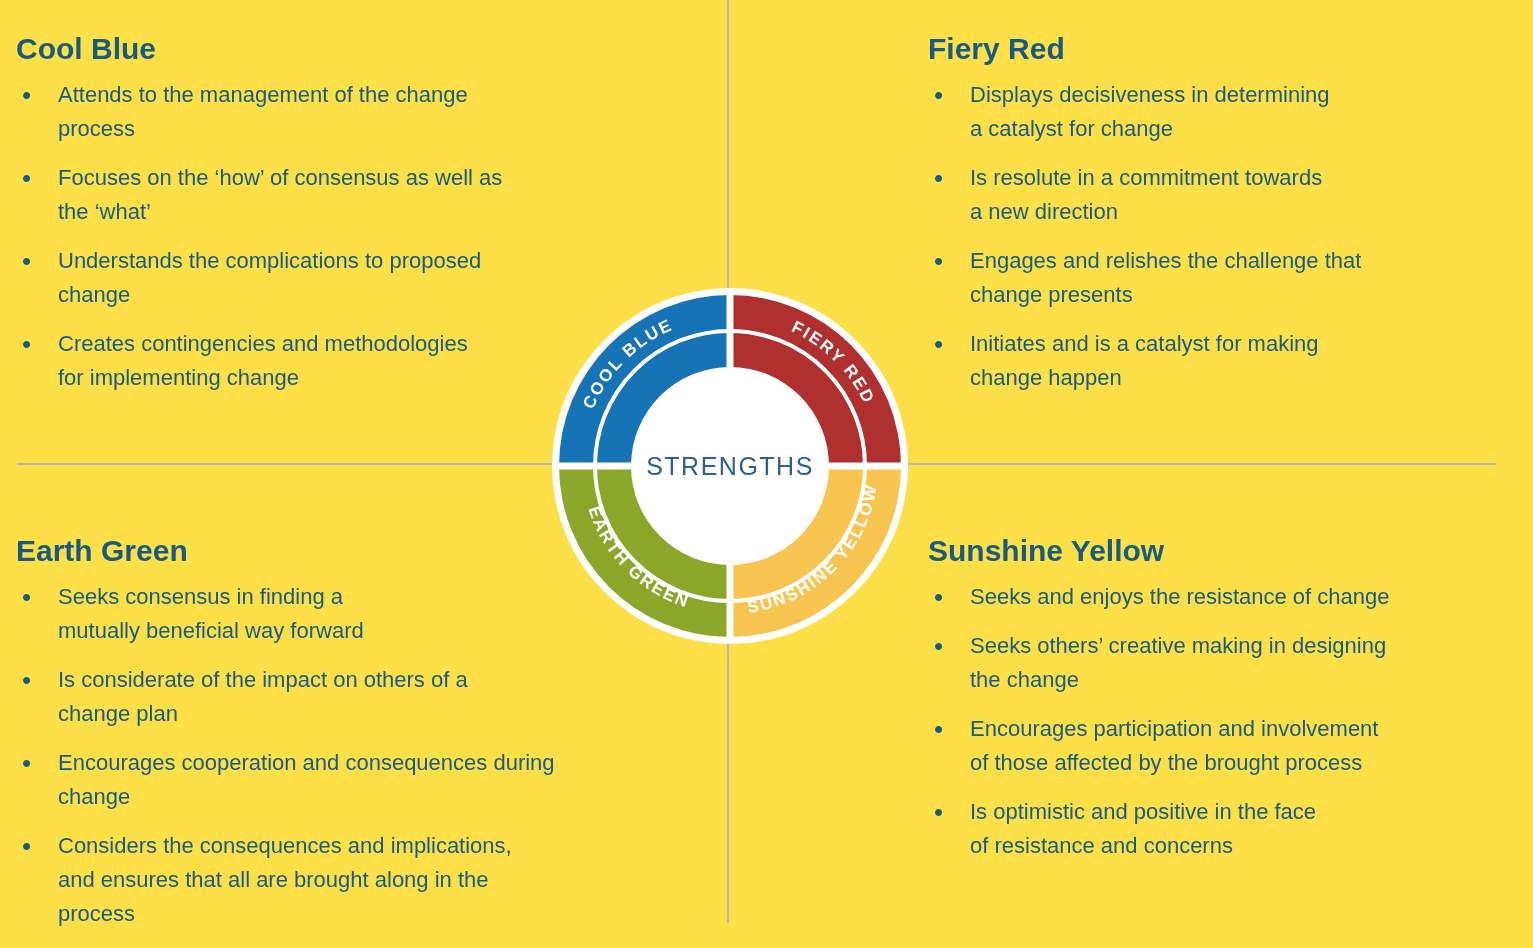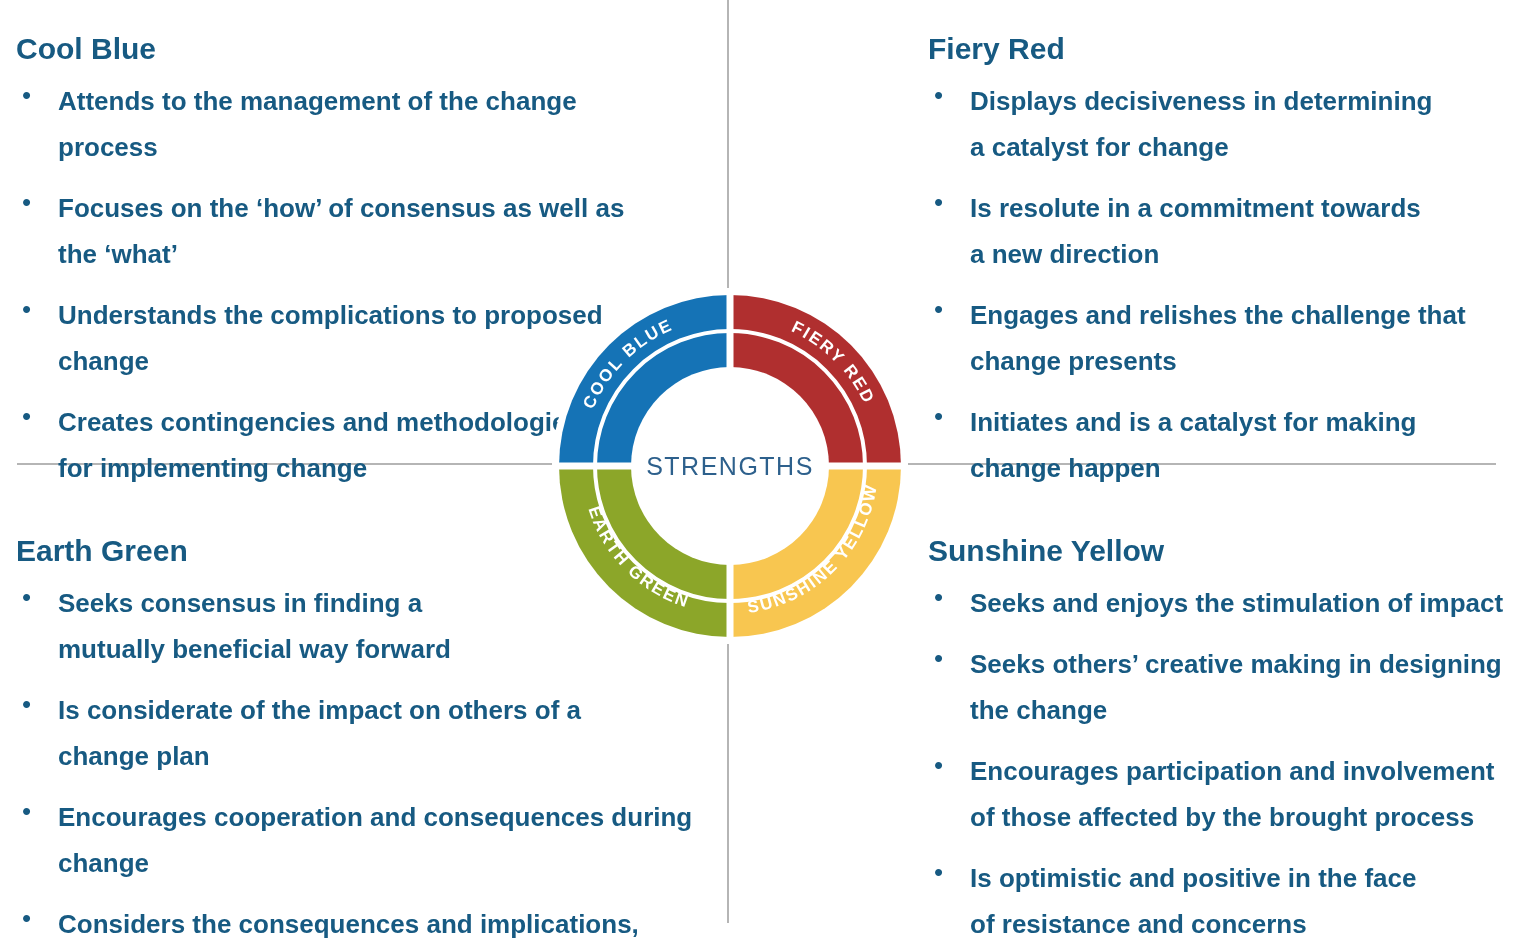--- a/index.html
+++ b/index.html
@@ -1,20 +1,20 @@
 <!DOCTYPE html>
 <html><head>
 <meta charset="utf-8">
 <style>
   html, body { margin: 0; padding: 0; background: #000; }
   #canvas {
     position: relative;
     width: 1533px;
     height: 948px;
-    background: #ffffff;
+    background: #fde047;
     overflow: hidden;
     font-family: "Liberation Sans", sans-serif;
   }
   .divider { position: absolute; background: #b5b5b5; z-index: 1; }
   #divider-v { left: 727px; top: 0; width: 2px; height: 923px; }
   #divider-h { left: 17px; top: 463px; width: 1479px; height: 2px; }
 
   .quadrant { position: absolute; z-index: 2; color: #175a82; }
   .quadrant h2 {
     margin: 0 0 10px 0;
@@ -26,24 +26,23 @@
   .bullet { display: flex; margin: 0 0 15px 0; }
   .bullet .dot {
     flex: 0 0 42px;
     padding-left: 6px;
     box-sizing: border-box;
     font-size: 26px;
     line-height: 34px;
   }
   .bullet .btext {
     flex: 1 1 auto;
-    font-size: 26px;
-    line-height: 46px;
+    font-size: 22px;
+    line-height: 34px;
     white-space: pre-line;
-    font-weight: bold;
   }
   #q-cool-blue        { left: 16px;  top: 30px;  width: 700px; }
   #q-fiery-red        { left: 928px; top: 30px;  width: 600px; }
   #q-earth-green      { left: 16px;  top: 532px; width: 705px; }
   #q-sunshine-yellow  { left: 928px; top: 532px; width: 600px; }
 
   #wheel {
     position: absolute;
     left: 545px;
     top: 281px;
@@ -143,21 +142,21 @@
       <span class="btext">Considers the consequences and implications,
 and ensures that all are brought along in the
 process</span>
     </div>
   </div>
 
   <div class="quadrant" id="q-sunshine-yellow">
     <h2>Sunshine Yellow</h2>
     <div class="bullet">
       <span class="dot">•</span>
-      <span class="btext">Seeks and enjoys the stimulation of impact</span>
+      <span class="btext">Seeks and enjoys the resistance of change</span>
     </div>
     <div class="bullet">
       <span class="dot">•</span>
       <span class="btext">Seeks others’ creative making in designing
 the change</span>
     </div>
     <div class="bullet">
       <span class="dot">•</span>
       <span class="btext">Encourages participation and involvement
 of those affected by the brought process</span>

